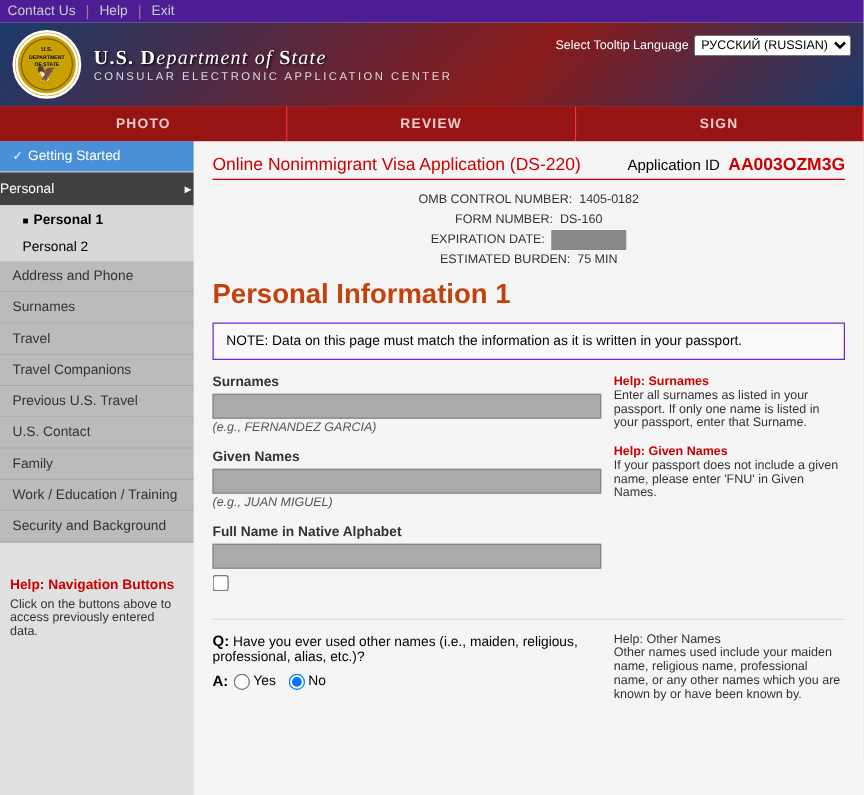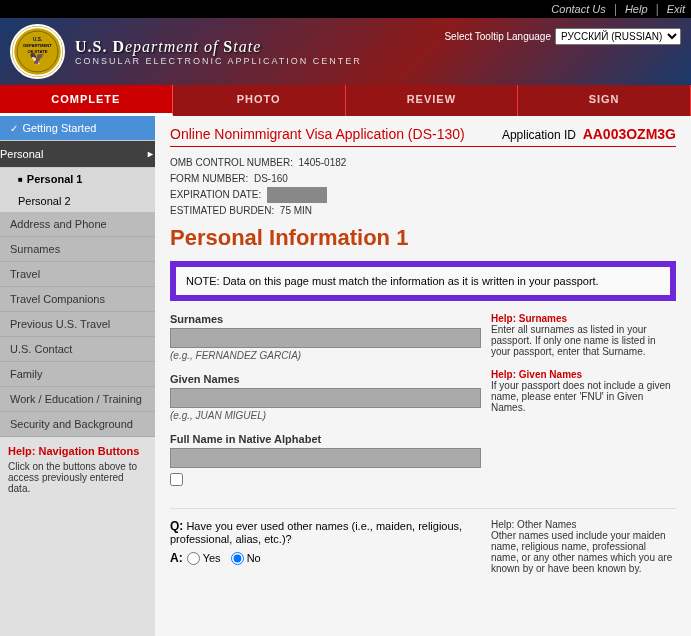--- a/index.html
+++ b/index.html
@@ -1,19 +1,19 @@
 <!DOCTYPE html>
 <html><head>
   <meta charset="utf-8">
   <style>
     * { box-sizing: border-box; margin: 0; padding: 0; }
     body { font-family: Arial, sans-serif; font-size: 12px; background: #d0d0d0; width: 691px; }
 
     
-    .top-bar { background: #000000; display: flex; justify-content: flex-end; align-items: center; padding: 2px 6px; gap: 8px; font-style: italic; }
+    .top-bar { background: #4c1d95; display: flex; justify-content: flex-start; align-items: center; padding: 2px 6px; gap: 8px; }
     .top-bar a { color: #ccc; font-size: 11px; text-decoration: none; }
     .top-bar .sep { color: #888; }
 
     
     .header { background: linear-gradient(135deg, #1a3a6b 0%, #8b1a1a 60%, #1a3a6b 100%); display: flex; align-items: center; padding: 6px 10px; gap: 10px; position: relative; }
     .header-seal { width: 55px; height: 55px; background: #c8a000; border-radius: 50%; display: flex; align-items: center; justify-content: center; font-size: 8px; color: #003; font-weight: bold; text-align: center; border: 2px solid #fff; overflow: hidden; }
     .header-text { color: white; }
     .header-text h1 { font-size: 16px; font-family: 'Times New Roman', serif; letter-spacing: 1px; text-shadow: 1px 1px 2px #000; }
     .header-text h1 em { font-style: italic; font-weight: normal; }
     .header-text p { font-size: 9px; letter-spacing: 2px; color: #ddd; }
@@ -33,42 +33,42 @@
     .sidebar { width: 155px; background: #e0e0e0; flex-shrink: 0; padding-bottom: 10px; }
     .sidebar-item { padding: 6px 10px; font-size: 11px; cursor: pointer; border-bottom: 1px solid #ccc; }
     .sidebar-item.getting-started { background: #4a90d9; color: white; display: flex; align-items: center; gap: 4px; }
     .sidebar-item.getting-started::before { content: '✓'; font-size: 10px; }
     .sidebar-item.personal-group { background: #404040; color: white; display: flex; align-items: center; justify-content: space-between; padding: 7px 0; }
     .sidebar-item.personal-group::after { content: '►'; font-size: 9px; }
     .sidebar-subitem { padding: 5px 10px 5px 18px; font-size: 11px; cursor: pointer; background: #d8d8d8; }
     .sidebar-subitem.active { font-weight: bold; color: #000; display: flex; align-items: center; gap: 4px; }
     .sidebar-subitem.active::before { content: '■'; font-size: 8px; }
     .sidebar-section { padding: 6px 10px; font-size: 11px; cursor: pointer; background: #bbb; border-bottom: 1px solid #aaa; color: #333; }
-    .sidebar-nav-help { padding: 8px 8px 4px 8px; font-size: 11px; }
+    .sidebar-nav-help { padding: 8px 8px 4px 8px; font-size: 11px; margin-top: 20px; }
     .sidebar-nav-help .help-title { color: #cc0000; font-weight: bold; }
     .sidebar-nav-help p { font-size: 10px; color: #333; margin-top: 4px; }
 
     
     .main { flex: 1; padding: 10px 15px; background: #f5f5f5; }
 
     
     .app-header { display: flex; justify-content: space-between; align-items: flex-start; margin-bottom: 8px; border-bottom: 1px solid #cc0000; padding-bottom: 4px; }
     .app-title-text { color: #cc0000; font-size: 14px; font-weight: normal; }
     .app-id { font-size: 12px; text-align: right; }
     .app-id .id-num { color: #cc0000; font-weight: bold; font-size: 14px; }
 
     
-    .form-info { text-align: left; font-size: 10px; color: #333; margin-bottom: 6px; line-height: 1.6; }
+    .form-info { text-align: center; font-size: 10px; color: #333; margin-bottom: 6px; line-height: 1.6; }
     .form-info .redacted { background: #888; color: #888; display: inline-block; min-width: 60px; }
 
     
     .page-title { font-size: 22px; color: #c2410c; font-weight: bold; margin-bottom: 10px; }
 
     
-    .note-box { border: 6px solid #6d28d9; padding: 8px 10px; background: #f9f9f9; font-size: 11px; margin-bottom: 12px; }
+    .note-box { border: 1px solid #6d28d9; padding: 8px 10px; background: #f9f9f9; font-size: 11px; margin-bottom: 12px; }
 
     
     .form-section { display: flex; gap: 10px; }
     .form-fields { flex: 1; }
     .form-help { width: 185px; font-size: 10px; color: #333; }
     .help-block { margin-bottom: 12px; }
     .help-block .help-label { color: #cc0000; font-weight: bold; }
 
     .field-group { margin-bottom: 12px; }
     .field-label { font-size: 11px; font-weight: bold; color: #333; margin-bottom: 3px; display: block; }
@@ -118,21 +118,20 @@
   </div>
   <div class="lang-select">
     <span>Select Tooltip Language</span>
     <select>
       <option>РУССКИЙ (RUSSIAN)</option>
     </select>
   </div>
 </div>
 
 <div class="nav-tabs">
-  <div class="nav-tab active">Complete</div>
   <div class="nav-tab">Photo</div>
   <div class="nav-tab">Review</div>
   <div class="nav-tab">Sign</div>
 </div>
 
 <div class="content-wrapper">
 
   <div class="sidebar">
     <div class="sidebar-item getting-started">Getting Started</div>
     <div class="sidebar-item personal-group">Personal</div>
@@ -150,21 +149,21 @@
 
     <div class="sidebar-nav-help">
       <span class="help-title">Help: Navigation Buttons</span>
       <p>Click on the buttons above to access previously entered data.</p>
     </div>
   </div>
 
   <div class="main">
 
     <div class="app-header">
-      <span class="app-title-text">Online Nonimmigrant Visa Application (DS-130)</span>
+      <span class="app-title-text">Online Nonimmigrant Visa Application (DS-220)</span>
       <span class="app-id">
         <span>Application ID</span>
         &nbsp;<span class="id-num">AA003OZM3G</span>
       </span>
     </div>
 
     <div class="form-info">
       <span>OMB CONTROL NUMBER:</span>
       &nbsp;<span>1405-0182</span><br>
       <span>FORM NUMBER:</span>

